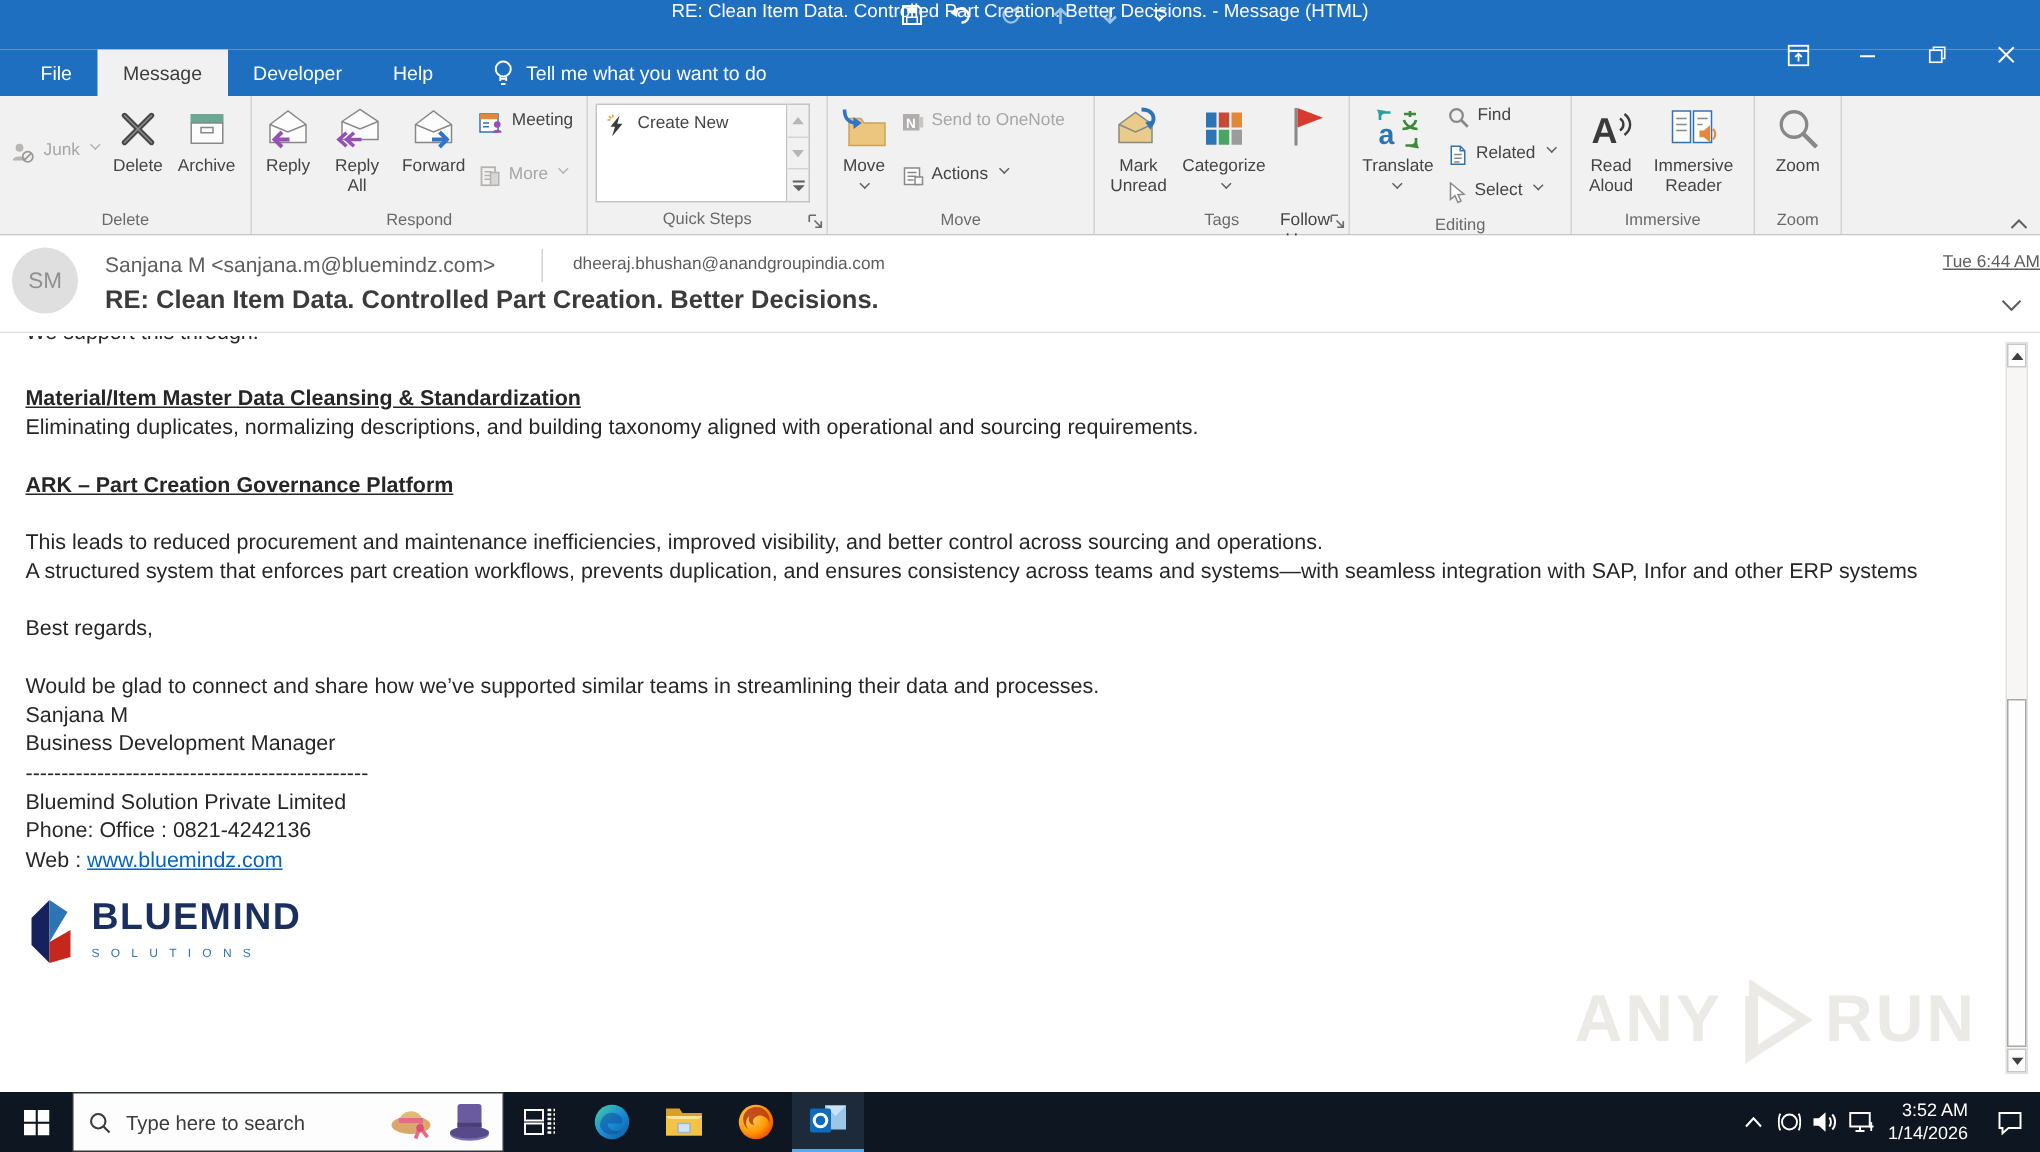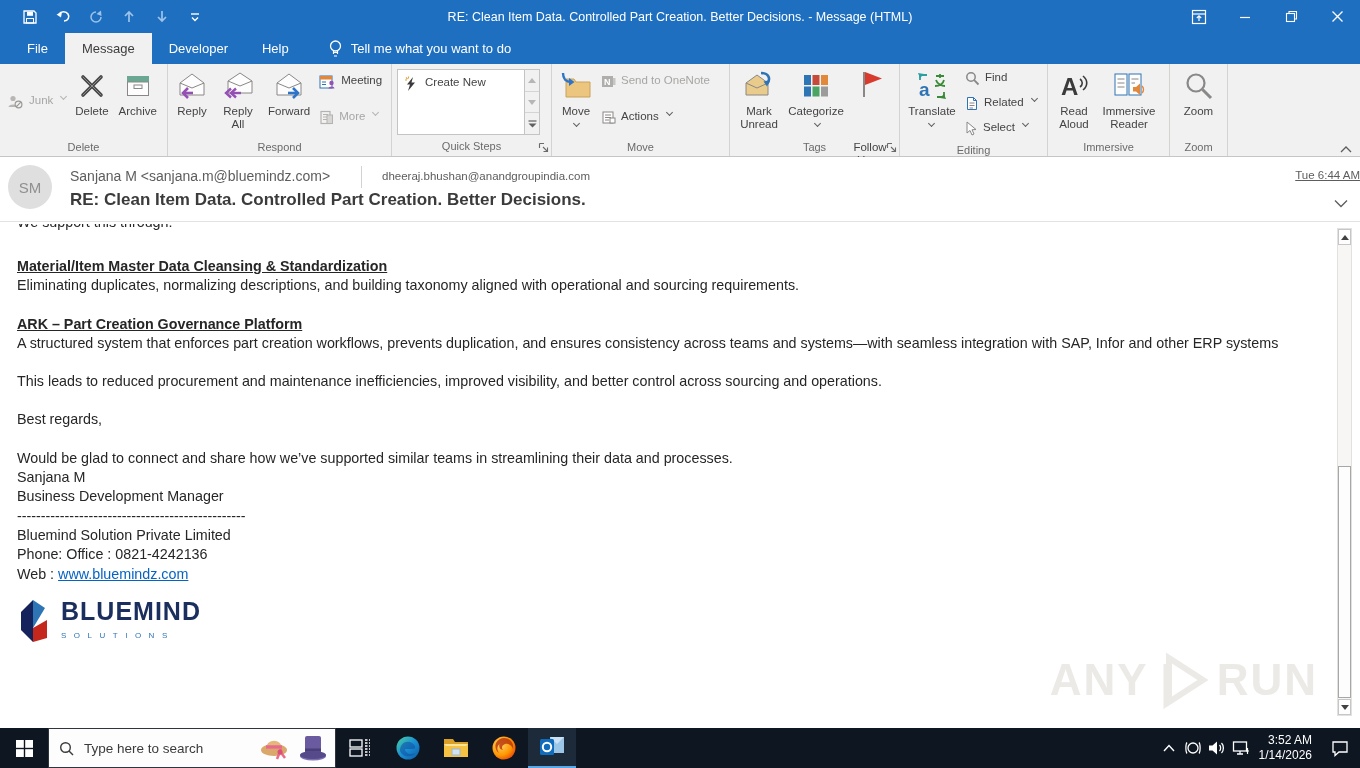--- a/index.html
+++ b/index.html
@@ -1,21 +1,21 @@
 <!DOCTYPE html>
 <html><head>
 <meta charset="utf-8">
 <style>
   * { box-sizing: border-box; margin: 0; padding: 0; }
   html,body { width:1360px; height:768px; overflow:hidden; }
   body { font-family:"Liberation Sans",sans-serif; background:#fff; position:relative; font-size:13px; color:#262626; }
   svg { display:block; }
 
   
-  .titlebar { height:33px; background:#1e6fc0; display:flex; align-items:center; color:#fff; }
+  .titlebar { height:33px; background:#1e6fc0; display:flex; align-items:center; color:#fff;flex-direction:column; }
   .qat { display:flex; align-items:center; gap:13px; padding-left:20px; }
   .qat .qbtn { width:20px; height:20px; display:flex; align-items:center; justify-content:center; font-family:"DejaVu Sans",sans-serif; font-size:15px; }
   .qat .dim { color:#9dc3e8; }
   .win-title { position:absolute; left:0; right:0; text-align:center; font-size:12.5px; color:#fff; pointer-events:none; }
   .winctrls { margin-left:auto; display:flex; height:33px; }
   .winbtn { width:46px; height:33px; display:flex; align-items:center; justify-content:center; }
 
   
   .tabs { height:31px; background:#1e6fc0; display:flex; align-items:stretch; padding-left:10px; }
   .tab { padding:0 17px; display:flex; align-items:center; color:#fff; font-size:13px; }
@@ -522,22 +522,22 @@
 </div>
 
 <div class="bodyarea">
   <div class="bodytext">
     <div class="clipline">
         <span>We support this through:</span>
       </div>
     <div class="ph">Material/Item Master Data Cleansing &amp; Standardization</div>
     <div class="pp">Eliminating duplicates, normalizing descriptions, and building taxonomy aligned with operational and sourcing requirements.</div>
     <div class="ph" style="margin-top:19px;">ARK – Part Creation Governance Platform</div>
+    <div class="pp gap">This leads to reduced procurement and maintenance inefficiencies, improved visibility, and better control across sourcing and operations.</div>
     <div class="pp">A structured system that enforces part creation workflows, prevents duplication, and ensures consistency across teams and systems—with seamless integration with SAP, Infor and other ERP systems</div>
-    <div class="pp gap">This leads to reduced procurement and maintenance inefficiencies, improved visibility, and better control across sourcing and operations.</div>
     <div class="pp gap">Best regards,</div>
 
     <div class="pp gap">Would be glad to connect and share how we’ve supported similar teams in streamlining their data and processes.</div>
     <div class="pp">Sanjana M</div>
     <div class="pp">Business Development Manager</div>
     <div class="pp">------------------------------------------------</div>
     <div class="pp">Bluemind Solution Private Limited</div>
     <div class="pp">Phone: Office : 0821-4242136</div>
     <div class="pp"><span>Web : </span><a class="weblink" href="#">www.bluemindz.com</a></div>
 

